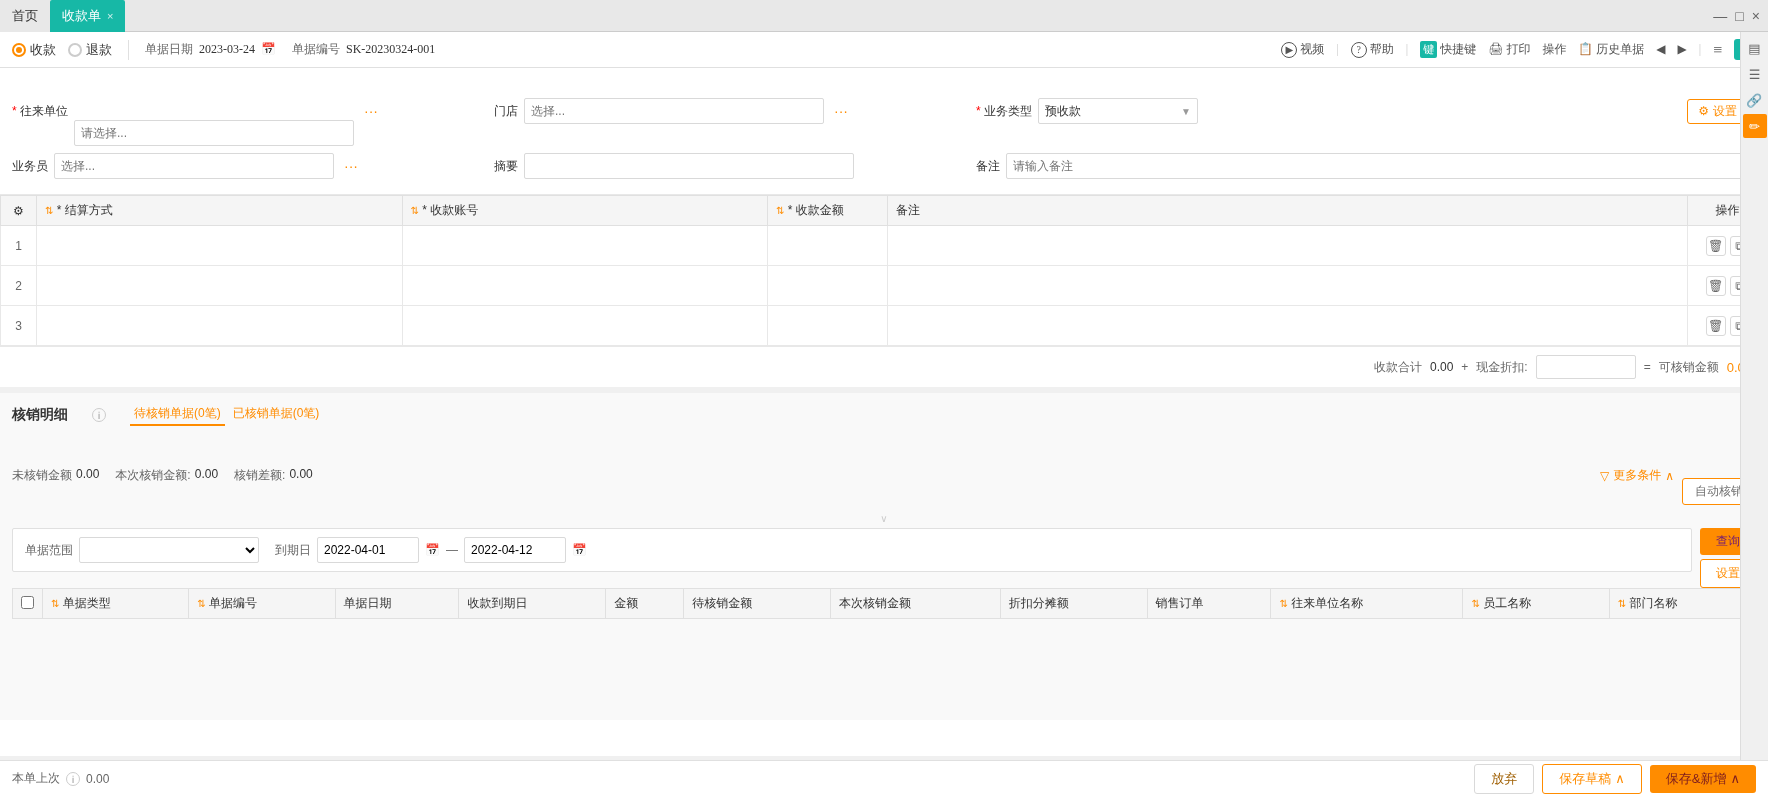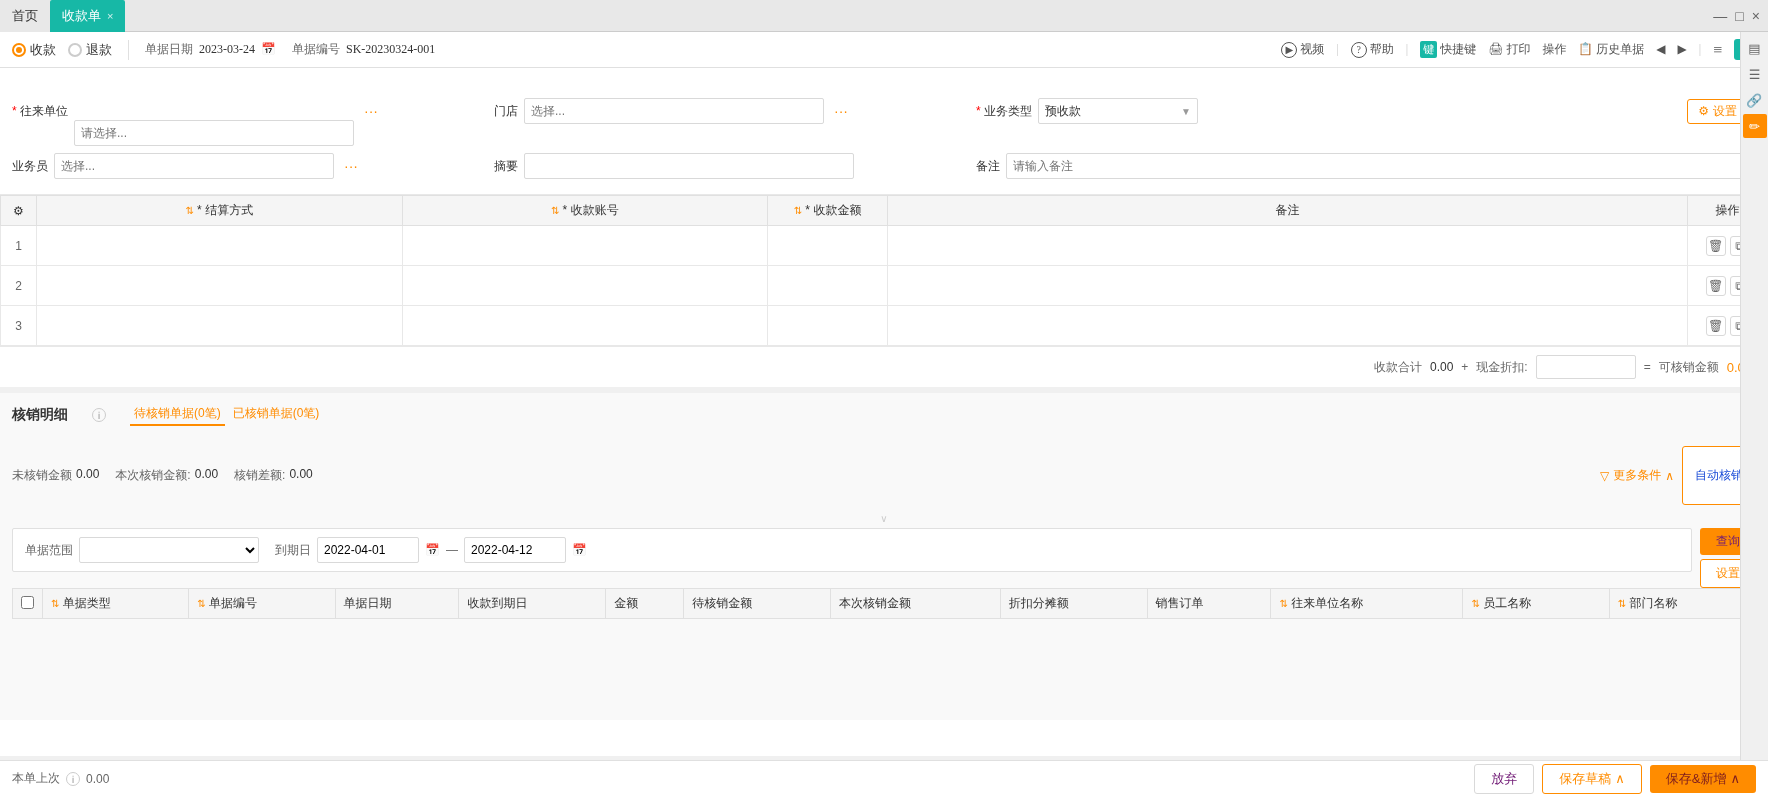--- a/index.html
+++ b/index.html
@@ -175,21 +175,21 @@
 
     
     .data-table {
       width: 100%;
       border-collapse: collapse;
       font-size: 12px;
     }
     .data-table th {
       background: #f5f5f5;
       padding: 6px 8px;
-      text-align: center;
+      text-align: left;
       border: 1px solid #e0e0e0;
       font-weight: normal;
       color: #333;
       white-space: nowrap;
     }
     .data-table td {
       padding: 0;
       border: 1px solid #e8e8e8;
       height: 40px;
     }
@@ -283,25 +283,26 @@
     .verify-stats .stat-value { color: #333; }
     .more-conditions {
       color: #ff8c00;
       cursor: pointer;
       font-size: 12px;
       display: flex; align-items: center; gap: 4px;
     }
     .auto-verify-btn {
       background: #fff;
       border: 1px solid #ff8c00;
-      color: #1d4ed8;
-      padding: 20px 12px;
+      color: #737373;
+      padding: 4px 12px;
       border-radius: 3px;
       cursor: pointer;
       font-size: 12px;
+      margin-top: 32px;
     }
     .query-btn {
       background: #ff8c00;
       border: none;
       color: #701a75;
       padding: 5px 16px;
       border-radius: 3px;
       cursor: pointer;
       font-size: 12px;
     }
@@ -384,21 +385,21 @@
       position: fixed;
       bottom: 0;
       left: 0;
       right: 0;
     }
     .bottom-left { display: flex; align-items: center; gap: 6px; font-size: 12px; color: #666; }
     .bottom-right { display: flex; align-items: center; gap: 8px; }
     .btn-abandon {
       background: #fff;
       border: 1px solid #d9d9d9;
-      color: #701a75;
+      color: #a16207;
       padding: 5px 16px;
       border-radius: 3px;
       cursor: pointer;
       font-size: 13px;
     }
     .btn-save-draft {
       background: #fff;
       border: 1px solid #ff8c00;
       color: #ff8c00;
       padding: 5px 16px;

